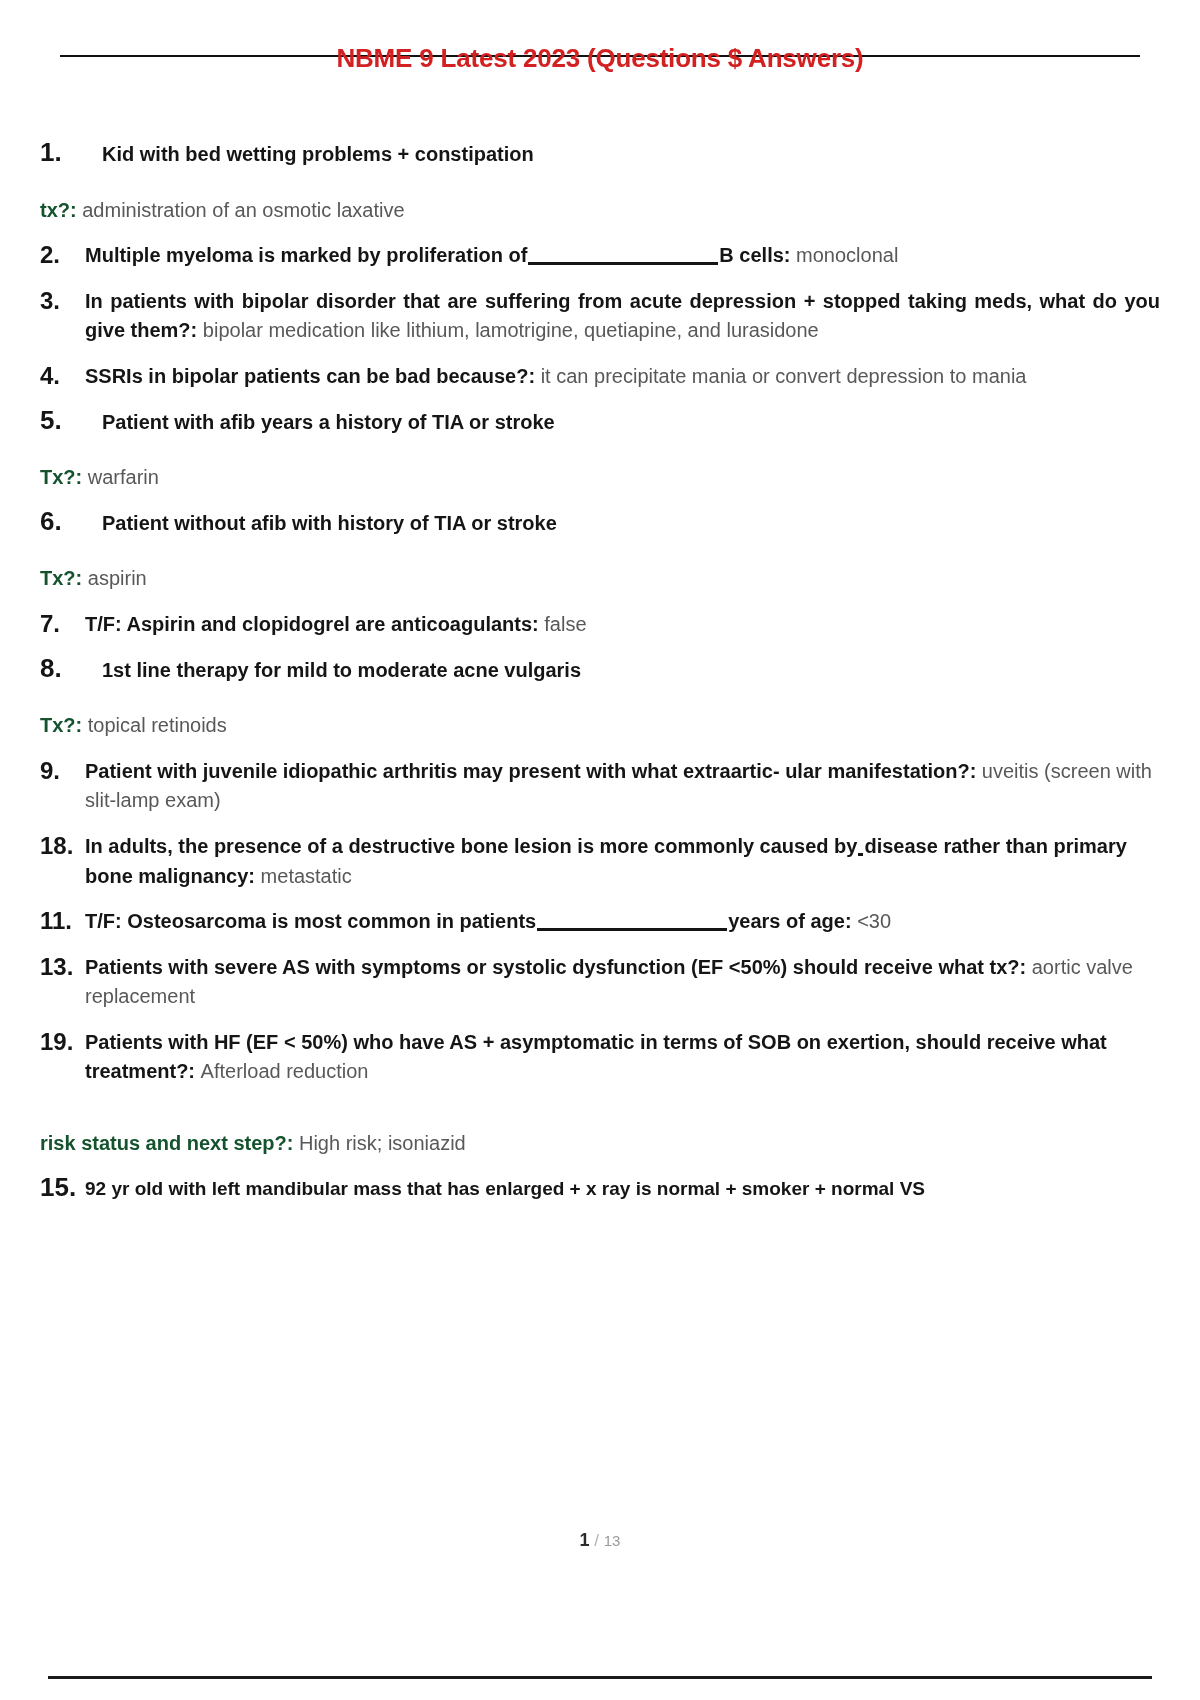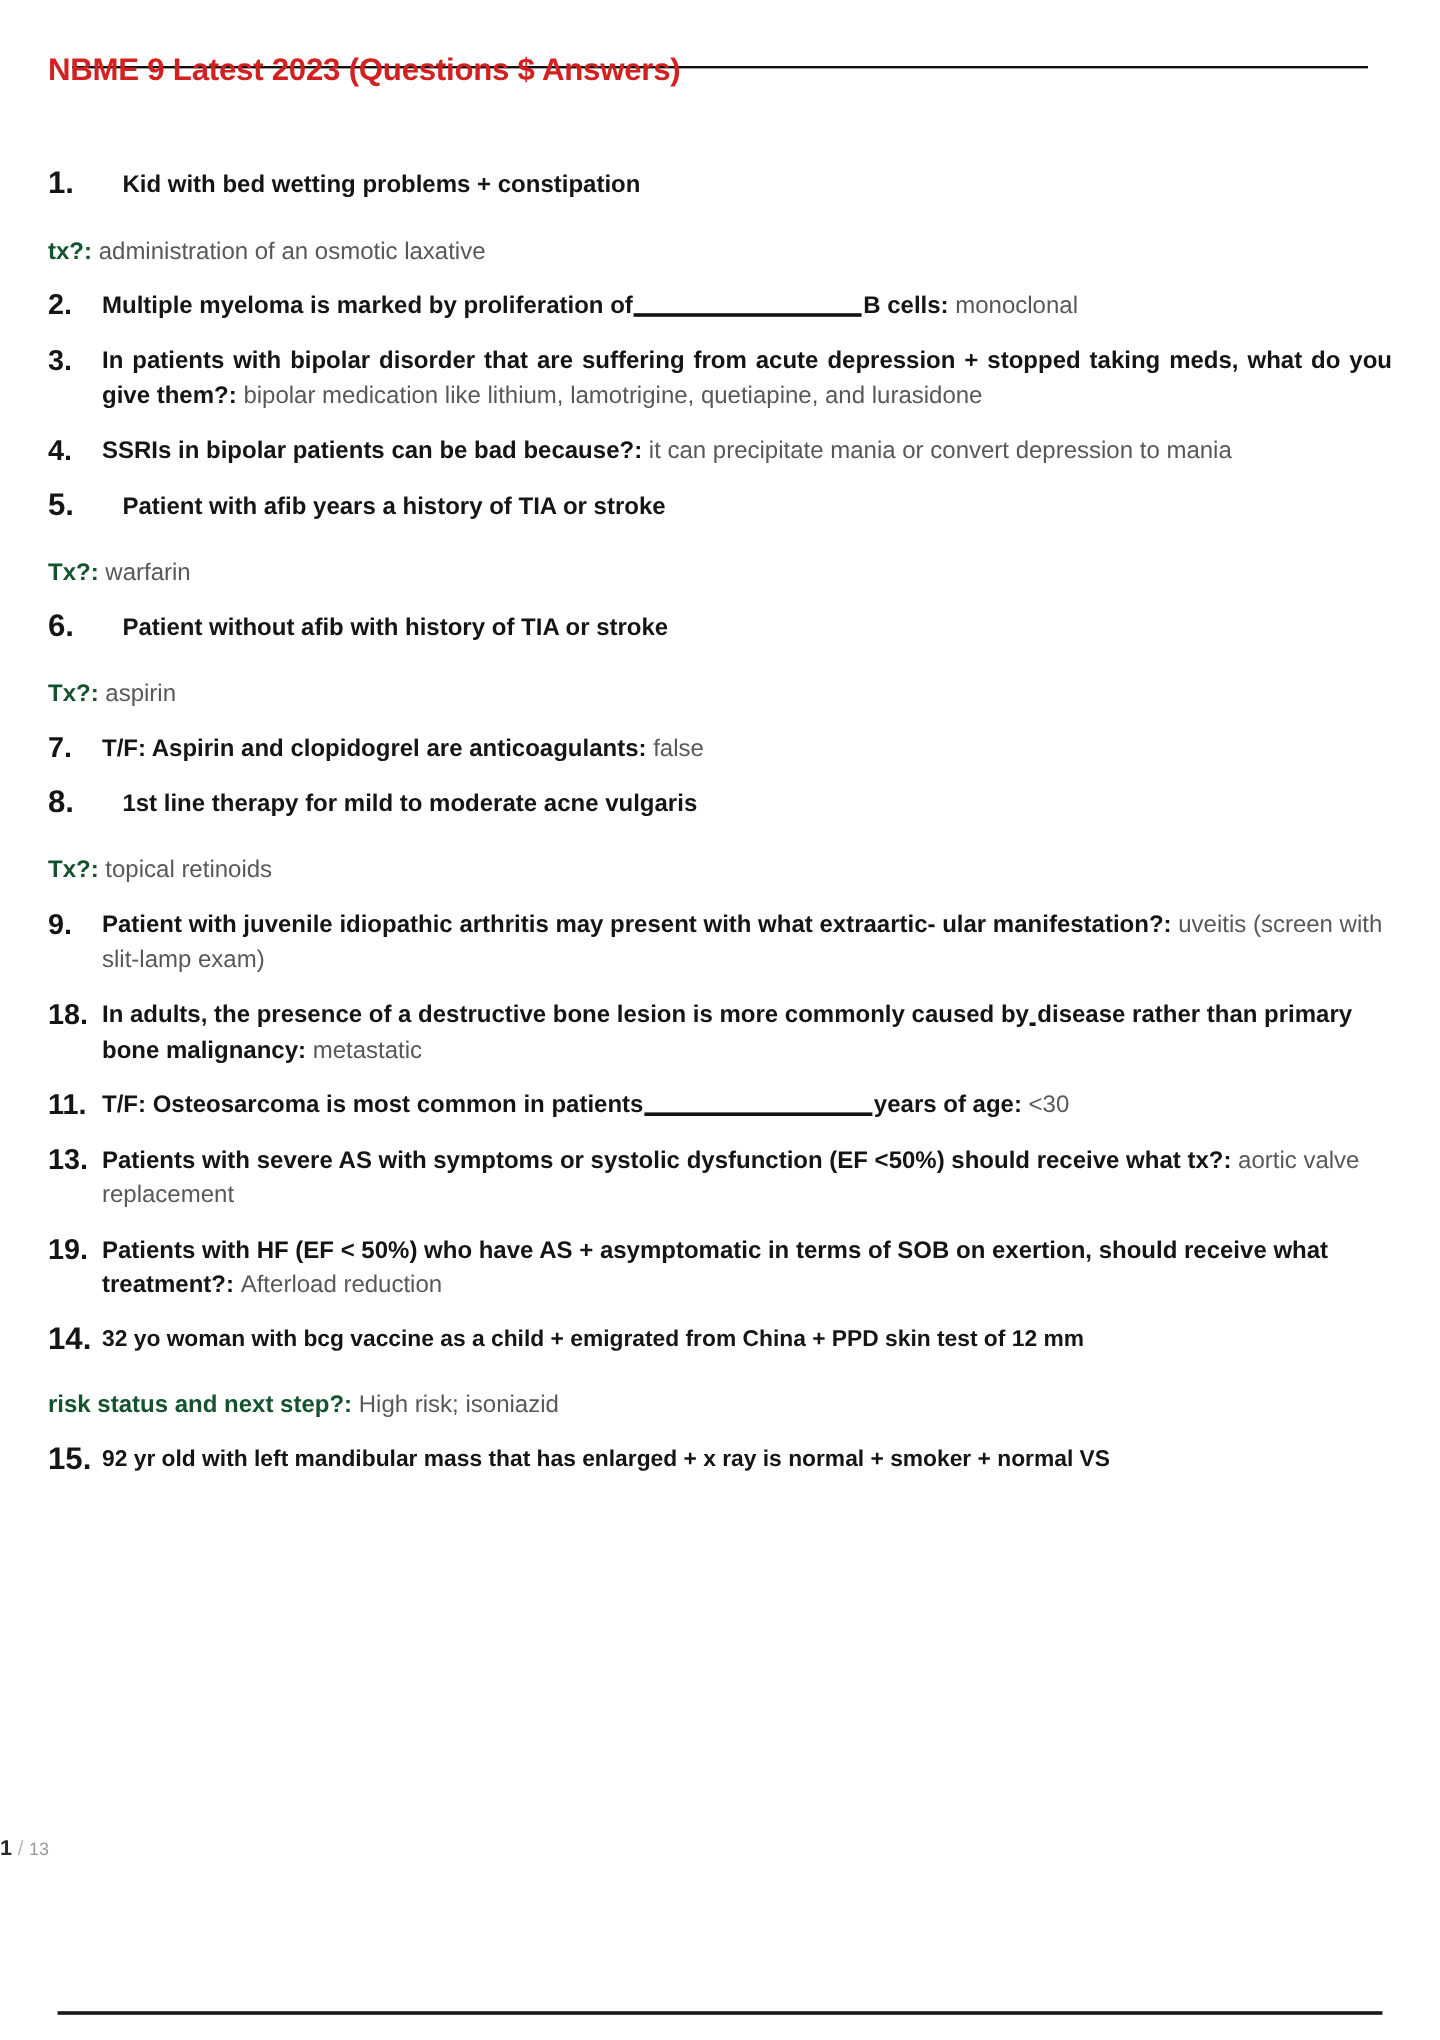--- a/index.html
+++ b/index.html
@@ -36,20 +36,21 @@
     position: absolute;
     left: 20px;
     right: 20px;
     top: 55px;
     height: 2px;
     background: #111111;
   }
   .title-text {
     position: relative;
     z-index: 2;
+    text-align: center;
     color: #d32121;
     font-weight: bold;
     font-size: 26px;
     letter-spacing: -0.2px;
     line-height: 1;
     padding-top: 15px;
   }
 
   
   .content {
@@ -125,21 +126,21 @@
     vertical-align: -3px;
     margin: 0 1px;
   }
 
   
   .footer {
     position: absolute;
     left: 0;
     right: 0;
     top: 1530px;
-    text-align: left;
+    text-align: center;
     font-size: 17px;
     color: #9a9a9a;
   }
   .footer .cur {
     color: #2b2b2b;
     font-weight: bold;
     font-size: 18px;
   }
   .footer .sep { color: #b5b5b5; font-weight: normal; }
   .footer .tot { color: #9a9a9a; font-size: 15px; }
@@ -279,24 +280,20 @@
 
     <div class="item">
       <p class="qline">
         <span class="num">19.</span>
         <span>Patients with HF (EF &lt; 50%) who have AS + asymptomatic in terms of SOB on exertion, should receive what treatment?:</span>
         <span class="ans">Afterload reduction</span>
       </p>
     </div>
 
     <div class="item">
-      <p class="qline small-body">
-        <span class="num big">14.</span>
-        <span>32 yo woman with bcg vaccine as a child + emigrated from China + PPD skin test of 12 mm</span>
-      </p>
       <div class="gap-md"></div>
       <p class="aline">
         <b>risk status and next step?:</b>
         <span>High risk; isoniazid</span>
       </p>
     </div>
 
     <div class="item">
       <p class="qline small-body">
         <span class="num big">15.</span>

